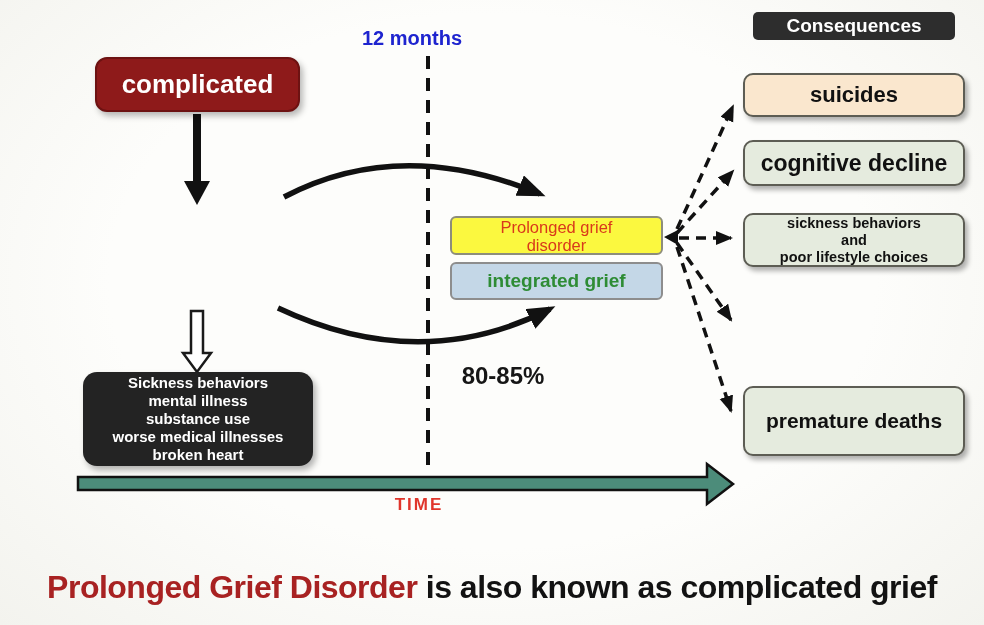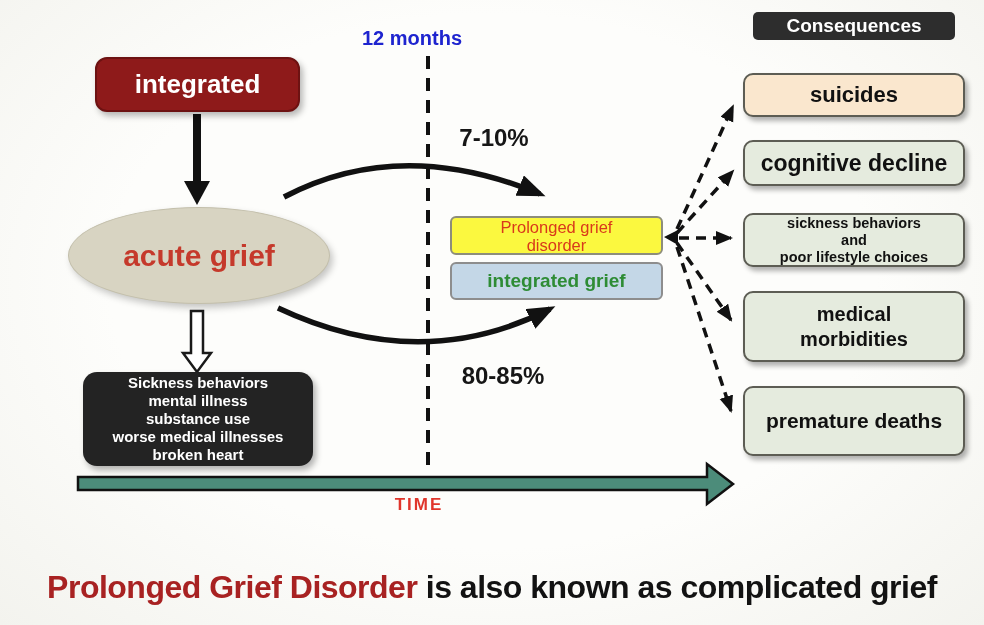--- a/index.html
+++ b/index.html
@@ -73,37 +73,33 @@
       <line x1="679" y1="238" x2="731" y2="238" marker-end="url(#ah-sm)"></line>
       <line x1="677" y1="243" x2="731" y2="320" marker-end="url(#ah-sm)"></line>
       <line x1="677" y1="247" x2="731" y2="411" marker-end="url(#ah-sm)"></line>
     </g>
     <polygon points="664,237 678,230 678,245" fill="#111111"></polygon>
 
     <path d="M78,477 H707 V464 L733,484 L707,504 V490 H78 Z" fill="#4C8C7A" stroke="#111111" stroke-width="2.5"></path>
   </svg>
 
   <div class="abs box-bereavement shadow">
-    <span>integrated</span>
+    <span>complicated</span>
   </div>
 
-  <div class="abs ellipse-acute">
-    <span>acute grief</span>
-  </div>
 
   <div class="abs box-symptoms pre">
     <span class="pre">Sickness behaviors
 mental illness
 substance use
 worse medical illnesses
 broken heart</span>
   </div>
 
   <div class="abs label-12months">12 months</div>
-  <div class="abs label-rate-top">7-10%</div>
   <div class="abs label-rate-bottom">80-85%</div>
 
   <div class="abs box-pgd">
     <span class="pre">Prolonged grief
 disorder</span>
   </div>
 
   <div class="abs box-integrated">
     <span>integrated grief</span>
   </div>
@@ -114,24 +110,20 @@
     <span>suicides</span>
   </div>
   <div class="abs conseq c2">
     <span>cognitive decline</span>
   </div>
   <div class="abs conseq c3">
     <span class="pre">sickness behaviors
 and
 poor lifestyle choices</span>
   </div>
-  <div class="abs conseq c4">
-    <span class="pre">medical
-morbidities</span>
-  </div>
   <div class="abs conseq c5">
     <span>premature deaths</span>
   </div>
 
   <div class="abs label-time">TIME</div>
 
   <div class="abs caption">
     <span>
       <span class="hl">Prolonged Grief Disorder</span><span> is also known as complicated grief</span>
     </span>

